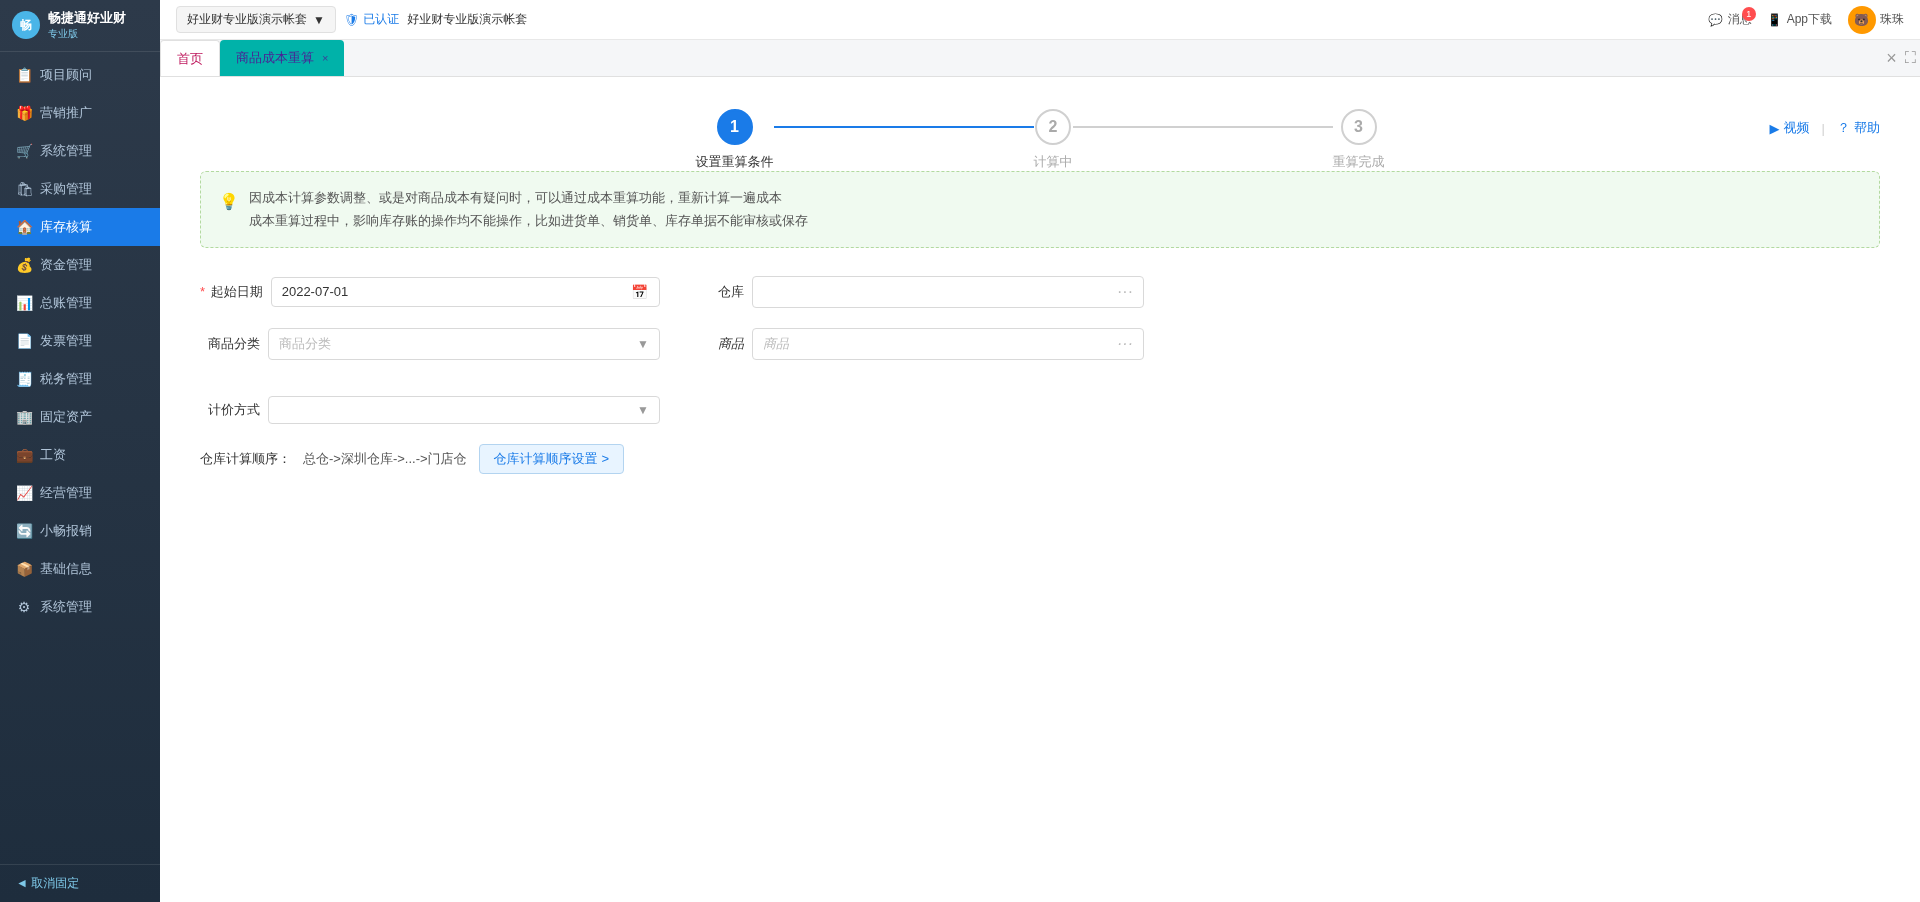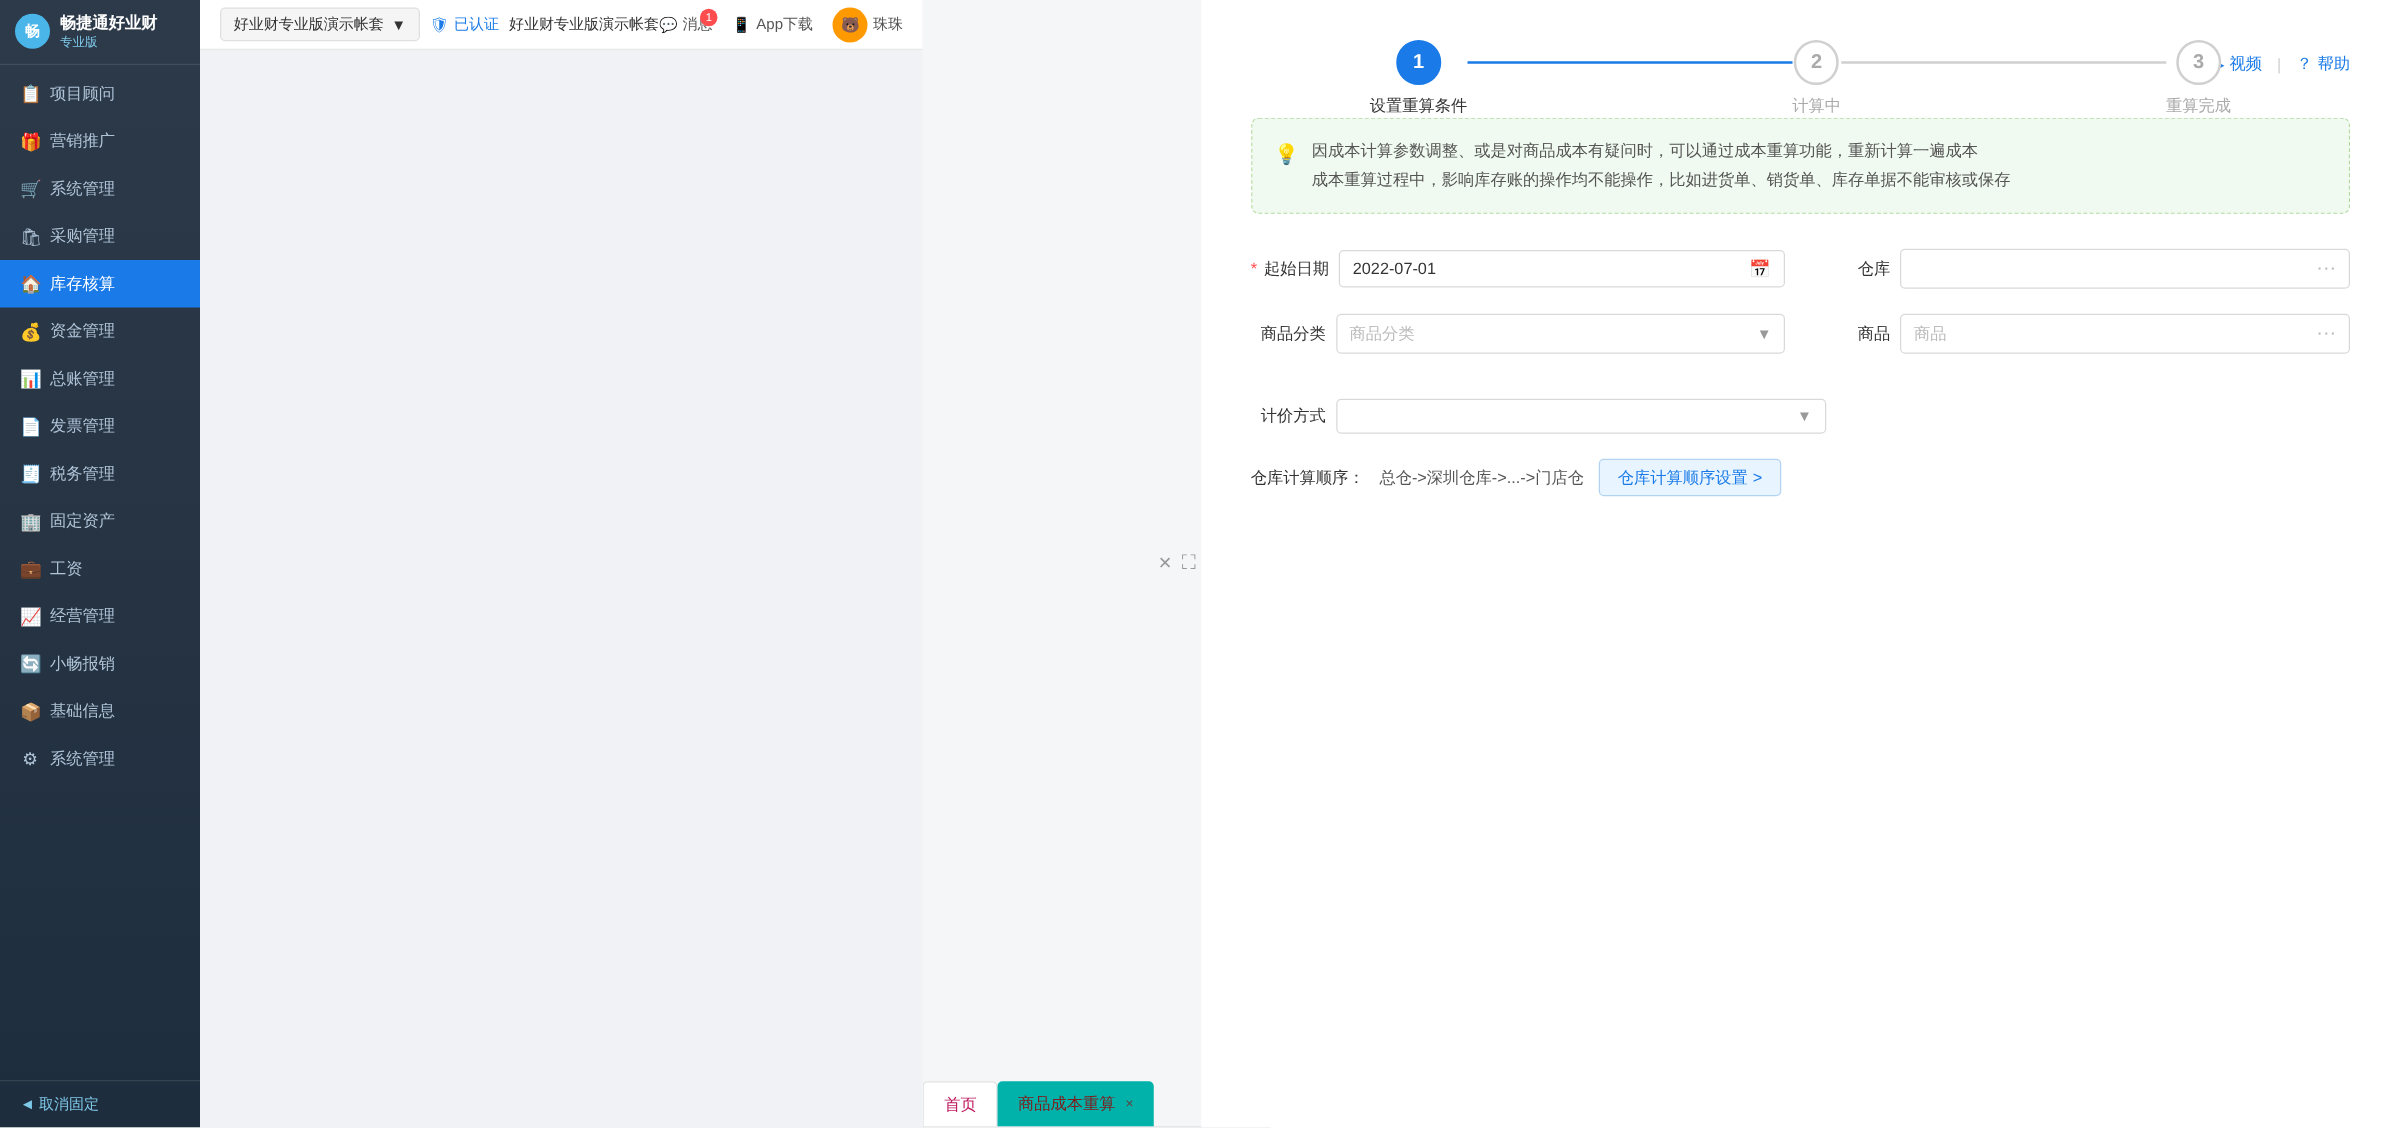--- a/index.html
+++ b/index.html
@@ -47,21 +47,21 @@
       padding: 10px 16px;
       color: #7ec8e8;
       font-size: 12px;
       cursor: pointer;
       display: flex; align-items: center; gap: 6px;
       border-top: 1px solid rgba(255,255,255,0.1);
       margin-top: 32px;
     }
 
     
-    .main { flex: 1; display: flex; flex-direction: row; overflow: hidden; }
+    .main { flex: 1; display: flex; flex-direction: column; overflow: hidden; }
 
     
     .header {
       background: #fff;
       height: 40px;
       display: flex; align-items: center; justify-content: space-between;
       padding: 0 16px;
       border-bottom: 1px solid #e8e8e8;
       flex-shrink: 0;
     }
@@ -313,21 +313,21 @@
         <span>珠珠</span>
       </div>
     </div>
   </div>
 
   <div class="tab-bar-wrapper">
     <div class="tab-bar-left">
       <div class="tab home">
         <span>首页</span>
       </div>
-      <div class="tab active" style="background:#00b2a9; color:#7f1d1d;">
+      <div class="tab active" style="background:#00b2a9; color:#4c1d95;">
         <span>商品成本重算</span>
         <span class="close-icon">×</span>
       </div>
     </div>
     <div class="tab-bar-right">
       <span class="top-bar-ctrl" style="font-size:18px; color:#999;">×</span>
       <span class="top-bar-ctrl" style="font-size:16px; color:#999;">⛶</span>
     </div>
   </div>
 
@@ -398,21 +398,21 @@
       </div>
 
       <div class="form-row">
         <div class="form-group" style="max-width: 460px;">
           <div class="form-label">商品分类</div>
           <div class="form-input" style="flex:1; justify-content: space-between;">
             <span class="form-input-placeholder">商品分类</span>
             <span class="dropdown-icon">▼</span>
           </div>
         </div>
-        <div class="form-group" style="max-width: 460px;">
+        <div class="form-group" style="max-width: 460px; font-style: italic;">
           <div class="form-label">商品</div>
           <div class="form-input" style="flex:1; justify-content: space-between;">
             <span class="form-input-placeholder">商品</span>
             <span class="more-icon">···</span>
           </div>
         </div>
       </div>
 
       <div class="form-row">
         <div class="form-group" style="max-width: 460px; margin-top: 16px;">

